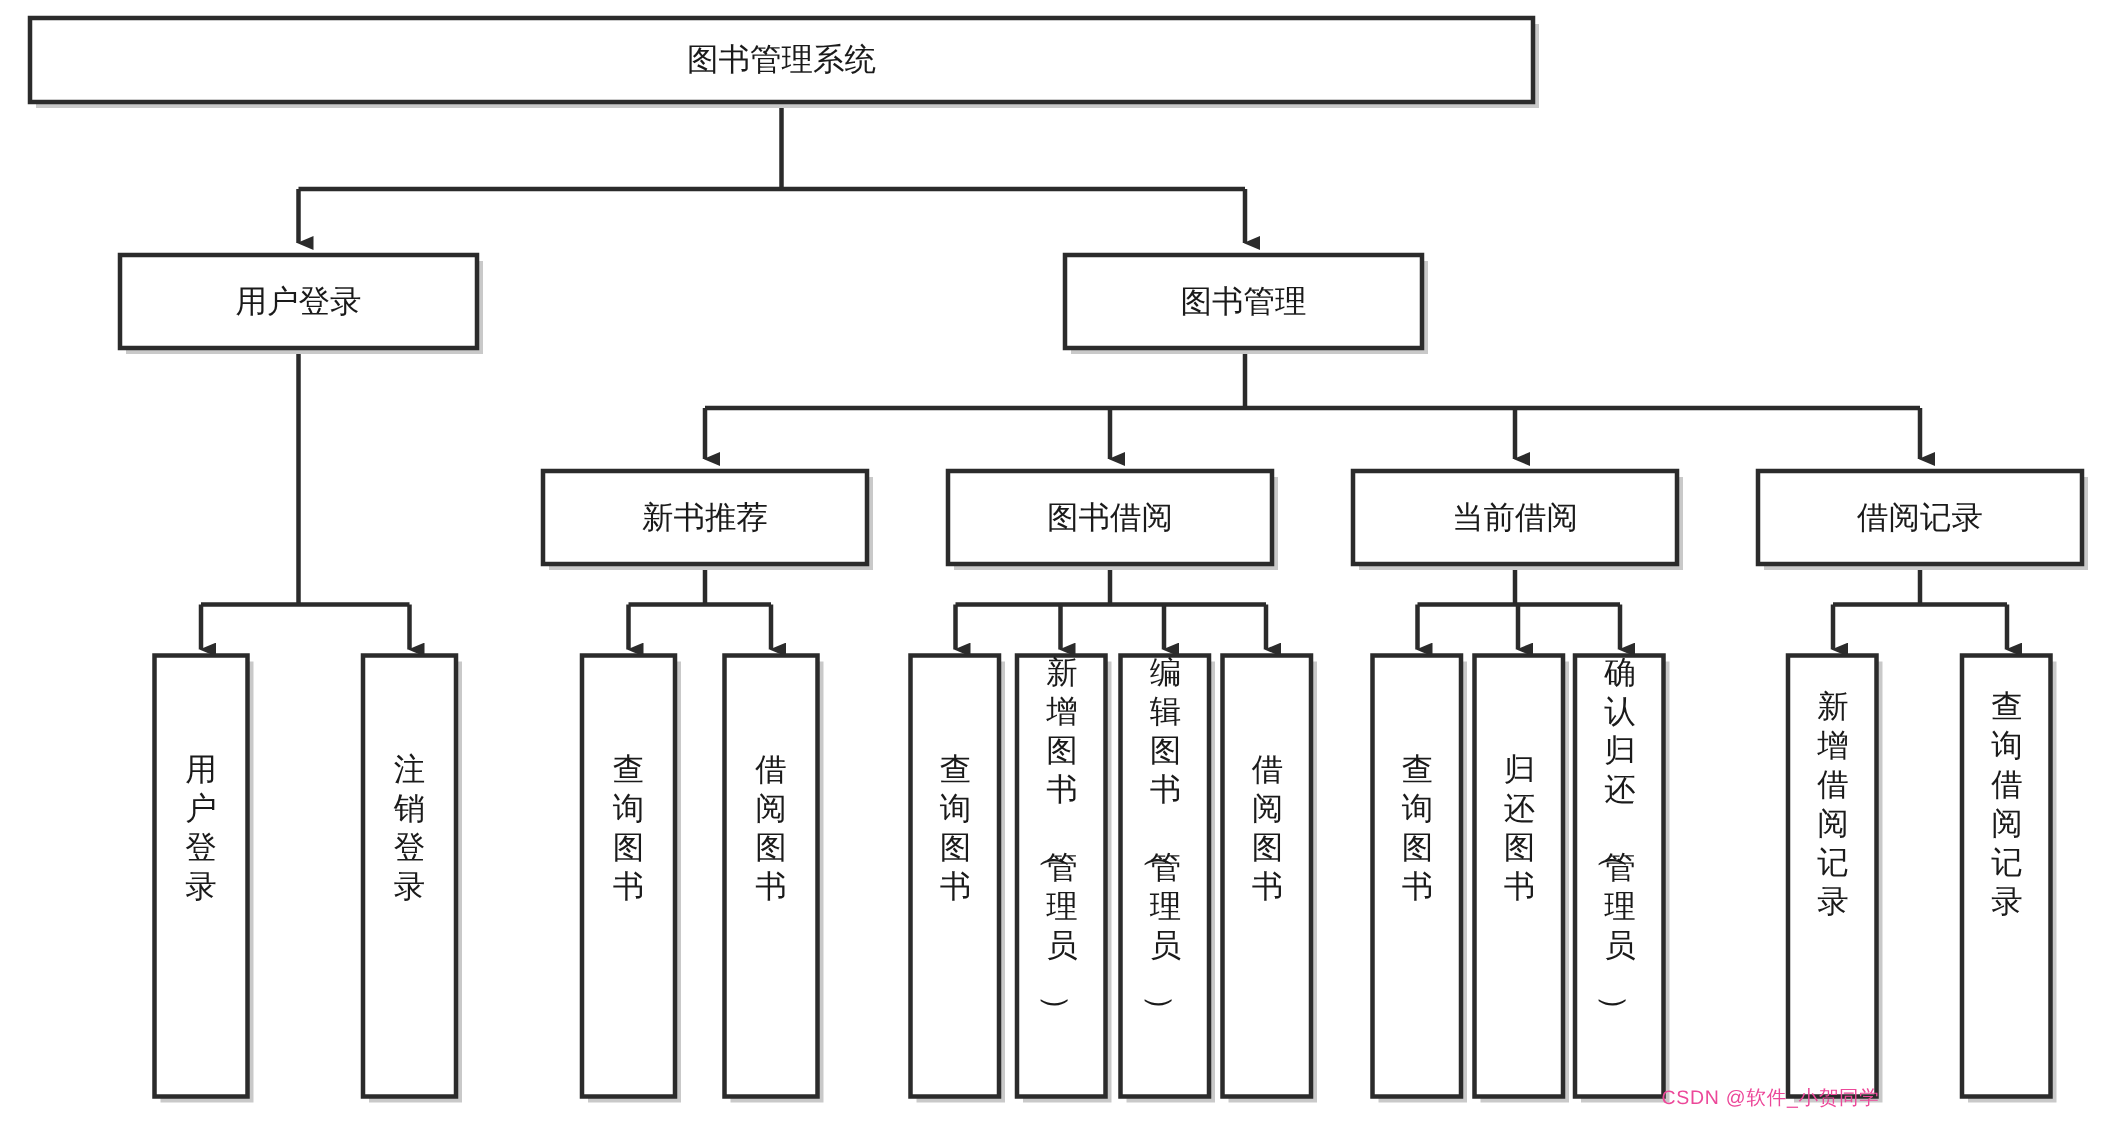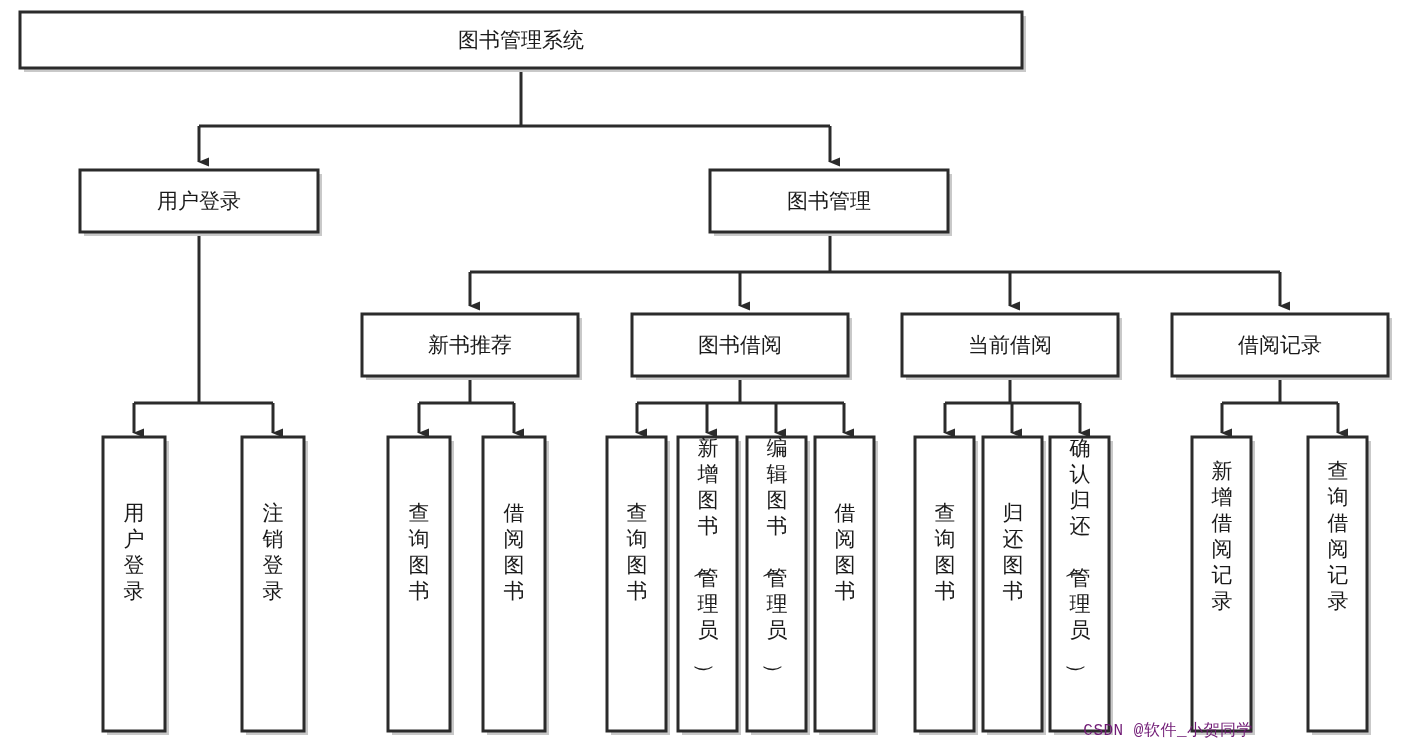--- a/index.html
+++ b/index.html
@@ -51,23 +51,23 @@
   .leaf-label {
     font-family: "DejaVu Sans", "Liberation Sans", sans-serif;
     fill: #1a1a1a;
     font-size: 21px;
     text-anchor: middle;
   }
   .watermark-text {
     position: absolute;
     right: 8px;
     bottom: 6px;
-    font-family: Liberation Mono, monospace;
-    font-size: 16px;
-    color: #701a75;
+    font-family: Liberation Sans, sans-serif;
+    font-size: 13px;
+    color: #ec4899;
     white-space: nowrap;
     letter-spacing: 0.5px;
   }
 </style>
 </head>
 <body>
 
 <div id="diagram-root">
 
   <svg id="flow" viewBox="0 0 1405 747">

